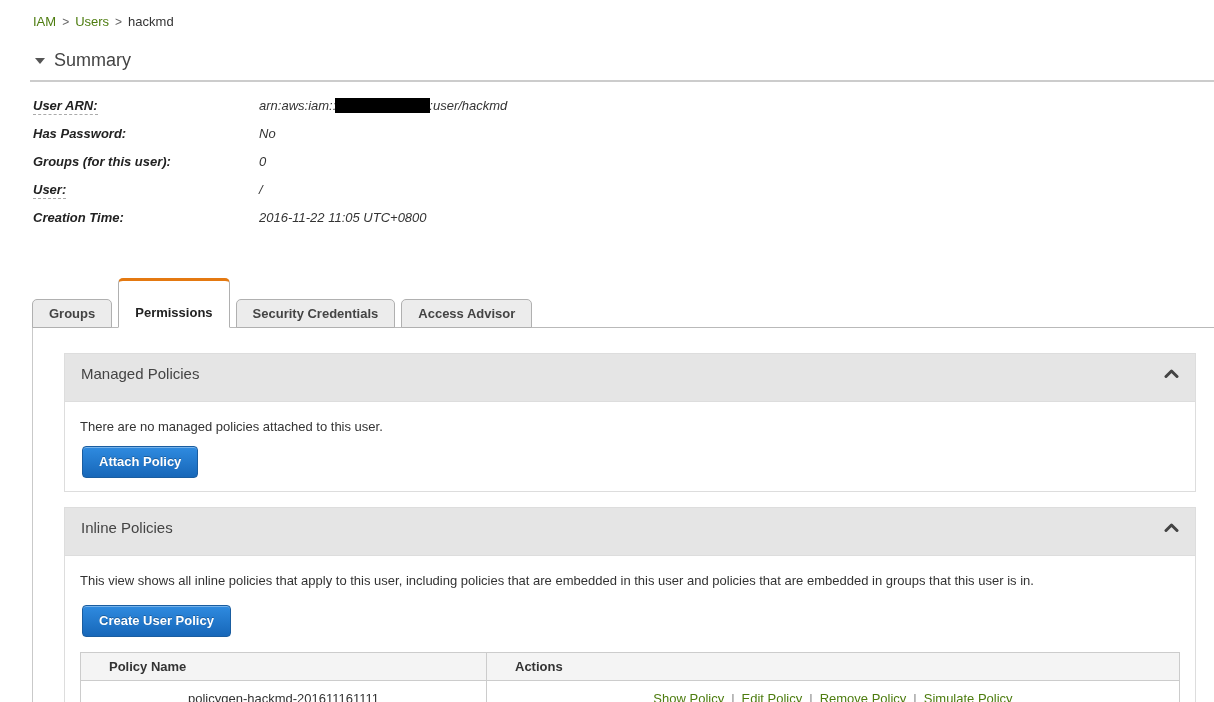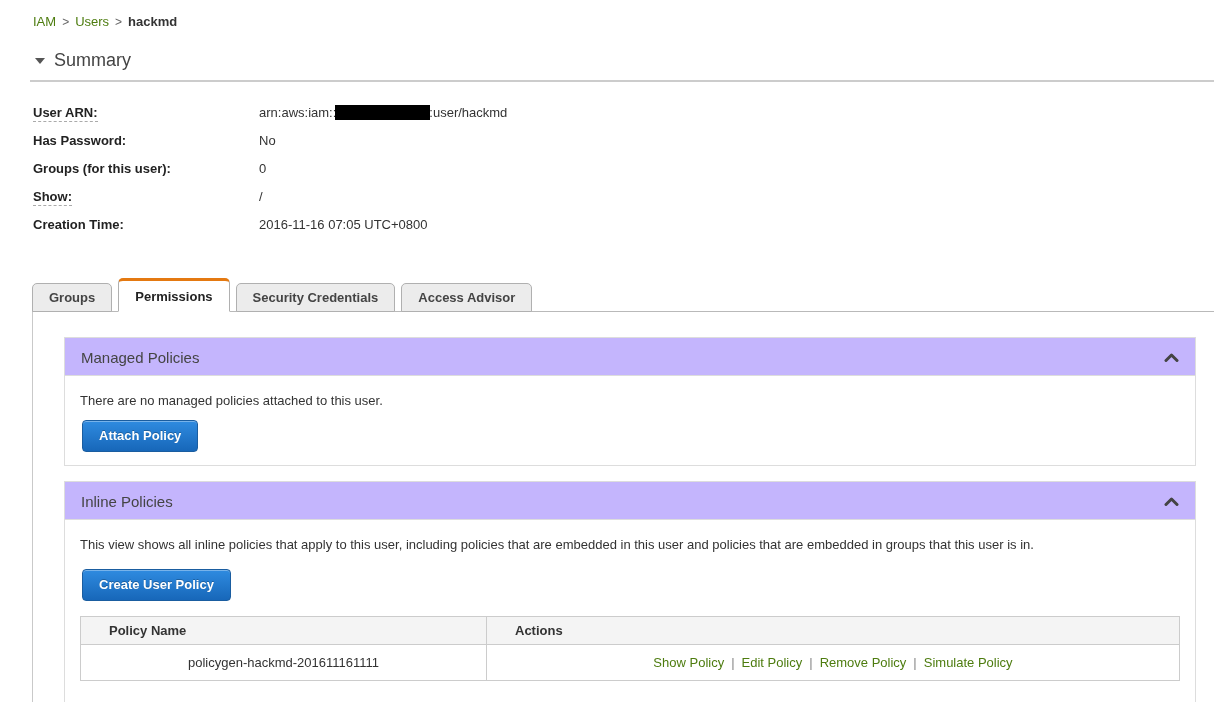--- a/index.html
+++ b/index.html
@@ -8,69 +8,69 @@
     width: 1214px; height: 702px; overflow: hidden;
     background: #fff;
     font-family: "Liberation Sans", sans-serif;
     font-size: 13px; color: #333;
   }
   a { text-decoration: none; color: #4d7c0f; cursor: pointer; }
 
   
   .breadcrumb { padding: 14px 0 0 33px; font-size: 13px; }
   .crumb-sep { color: #666; margin: 0 6px; font-size: 12px; }
-  .crumb-current { font-weight: bold; color: #333; }
+  .crumb-current { font-weight: normal; color: #333; }
 
   
   .summary-header { margin: 21px 0 0 35px; font-size: 18px; color: #444; display: flex; align-items: center; }
   .tri-down {
     width: 0; height: 0; display: inline-block;
     border-left: 5px solid transparent; border-right: 5px solid transparent;
     border-top: 6px solid #555; margin-right: 9px;
   }
   .summary-rule { border: none; border-top: 2px solid #ccc; margin: 9px 0 0 30px; }
 
   
   .fields { margin: 16px 0 0 33px; }
-  .field-row { display: flex; height: 28px; align-items: center; }
+  .field-row { display: flex; height: 28px; align-items: flex-start; font-style: italic; }
   .field-label { width: 226px; font-weight: bold; color: #222; }
   .field-label .tt { border-bottom: 1px dashed #aaa; padding-bottom: 1px; }
   .field-value { color: #333; }
   .redaction { display: inline-block; width: 95px; height: 15px; background: #000; vertical-align: text-bottom; margin: 0 -1px; }
 
   
   .tabs { margin: 40px 2px 0 32px; display: flex; align-items: flex-end; position: relative; z-index: 2; }
   .tab {
     background: #ececec; border: 1px solid #b0b0b0;
     border-radius: 5px 5px 0 0;
     padding: 6px 16px; margin-right: 6px; margin-bottom: -1px;
     font-weight: bold; color: #444; cursor: pointer; white-space: nowrap;
   }
   .tab.active {
     background: #fff; color: #222;
     border-top: 3px solid #e47911;
     border-bottom: 1px solid #fff;
-    padding: 8px 16px 7px;
+    padding: 24px 16px 7px;
   }
 
   
   .panel {
     margin-left: 32px; width: 1182px; height: 403px;
     border-top: 1px solid #b9b9b9; border-left: 1px solid #c9c9c9; border-bottom: 1px solid #ccc;
     background: #fff;
     padding: 25px 18px 0 31px;
     position: relative; z-index: 1;
   }
 
   
   .section { border: 1px solid #ddd; background: #fff; }
   .section + .section { margin-top: 15px; }
   .section-header {
-    background: #c4b5fd; border-bottom: 1px solid #ddd;
-    padding: 11px 16px 9px; font-size: 15px; color: #444;
+    background: #e5e5e5; border-bottom: 1px solid #ddd;
+    padding: 11px 16px 19px; font-size: 15px; color: #444;
     display: flex; justify-content: space-between; align-items: center;
     cursor: pointer;
   }
   .chevron-up { width: 15px; height: 9px; display: inline-block; }
   .section-body { padding: 0 15px; }
   .section-text { margin: 17px 0 0 0; color: #333; }
 
   
   .btn-primary {
     display: inline-block; margin: 12px 0 0 2px;
@@ -116,26 +116,26 @@
   </div>
   <div class="field-row">
     <span class="field-label">Has Password:</span>
     <span class="field-value">No</span>
   </div>
   <div class="field-row">
     <span class="field-label">Groups (for this user):</span>
     <span class="field-value">0</span>
   </div>
   <div class="field-row">
-    <span class="field-label"><span class="tt">Show:</span></span>
+    <span class="field-label"><span class="tt">User:</span></span>
     <span class="field-value">/</span>
   </div>
   <div class="field-row">
     <span class="field-label">Creation Time:</span>
-    <span class="field-value">2016-11-16 07:05 UTC+0800</span>
+    <span class="field-value">2016-11-22 11:05 UTC+0800</span>
   </div>
 </div>
 
 <div class="tabs">
   <div class="tab">Groups</div>
   <div class="tab active">Permissions</div>
   <div class="tab">Security Credentials</div>
   <div class="tab">Access Advisor</div>
 </div>
 

